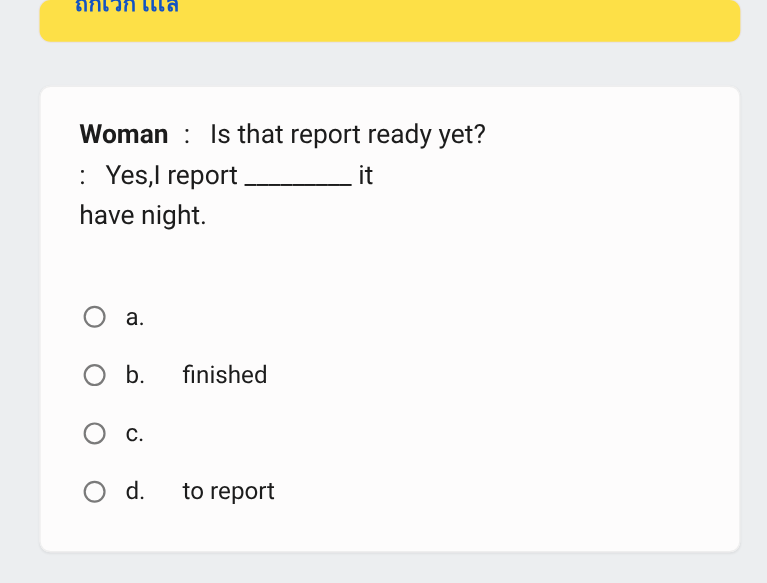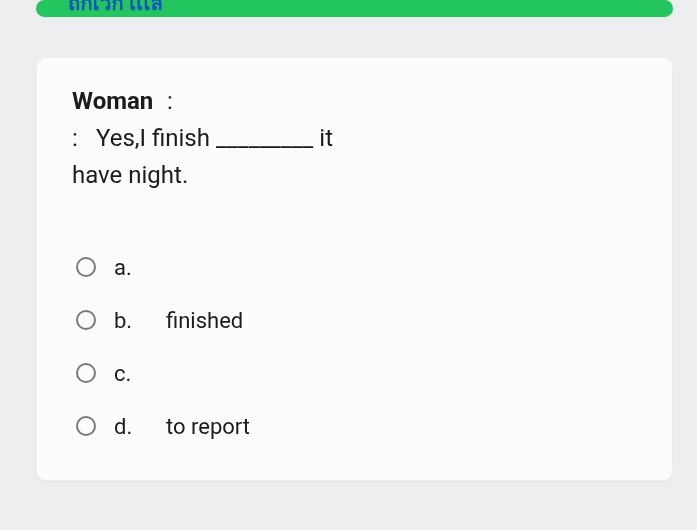--- a/index.html
+++ b/index.html
@@ -9,23 +9,23 @@
     font-family: -apple-system, BlinkMacSystemFont, "Segoe UI", Roboto, "Helvetica Neue", Arial, sans-serif;
     -webkit-font-smoothing: antialiased;
     width: 697px;
     height: 530px;
     overflow: hidden;
   }
   .page {
     padding: 0 24px 0 36px;
   }
   .top-card {
-    background: #22c55e;
+    background: #fde047;
     border-radius: 10px;
-    height: 17px;
+    height: 38px;
     box-shadow: 0 0 0 1px #e9e3e3;
     margin-bottom: 40px;
     position: relative;
     overflow: hidden;
   }
   .top-card-text {
     position: absolute;
     left: 32px;
     top: -13px;
     color: #1253c3;
@@ -89,24 +89,25 @@
   <div class="top-card">
     <span class="top-card-text">ถกเวก เเเล</span>
   </div>
 
   <div class="card">
 
     <div class="question">
       <div class="row">
         <span class="speaker">Woman</span>
         <span class="colon">:</span>
+        <span>Is that report ready yet?</span>
       </div>
       <div class="row">
         <span class="colon">:</span>
-        <span>Yes,I finish _________ it</span>
+        <span>Yes,I report _________ it</span>
       </div>
       <div>have night.</div>
     </div>
 
     <div class="options">
       <div class="option">
         <span class="radio"></span>
         <span class="opt-letter">a.</span>
       </div>
       <div class="option">

